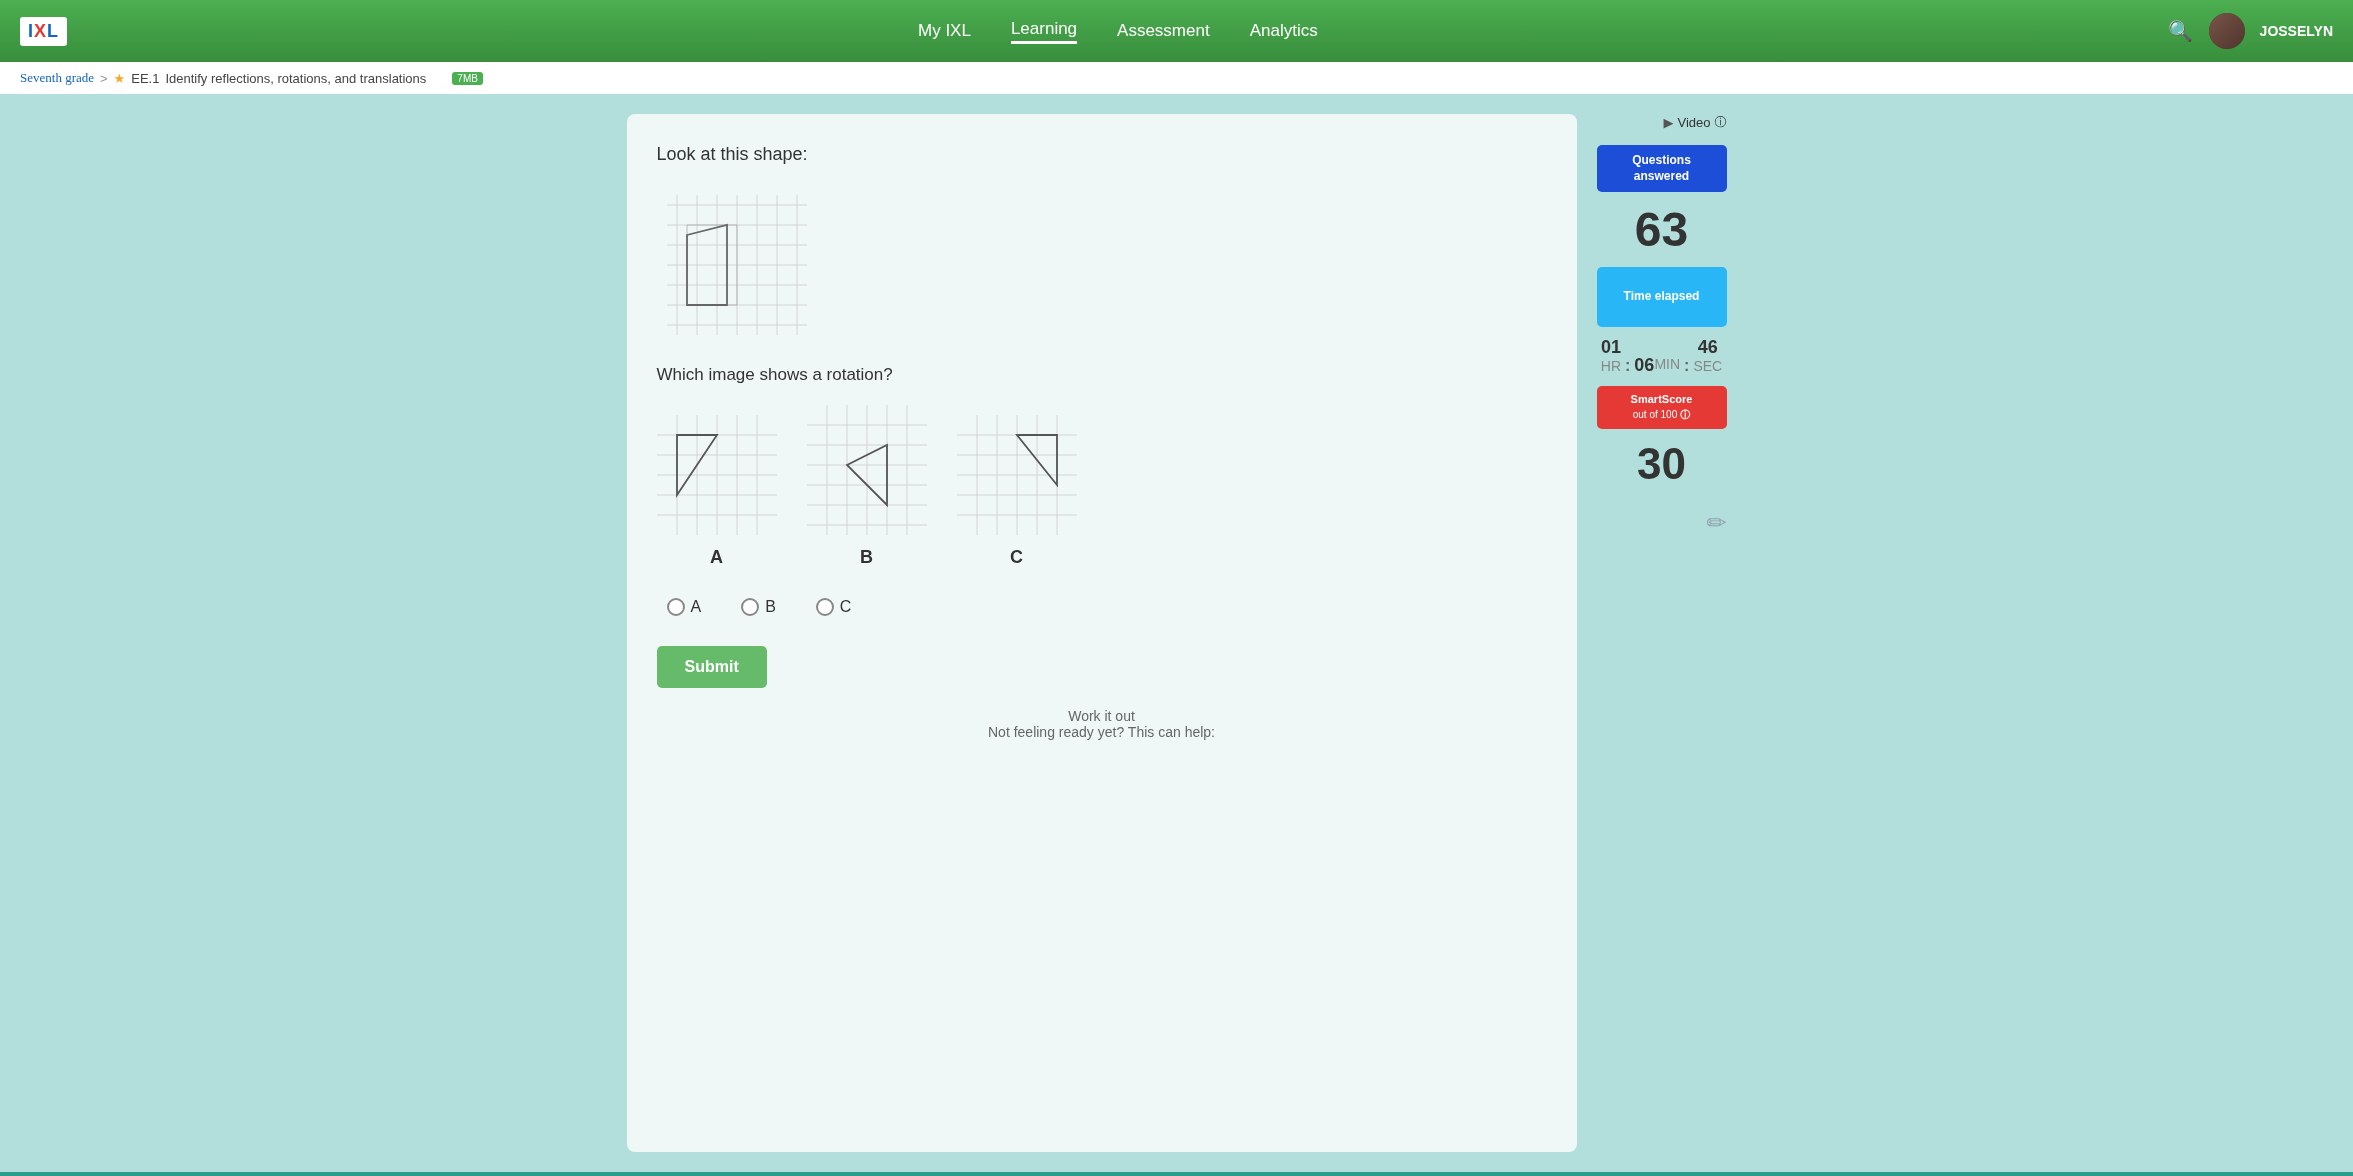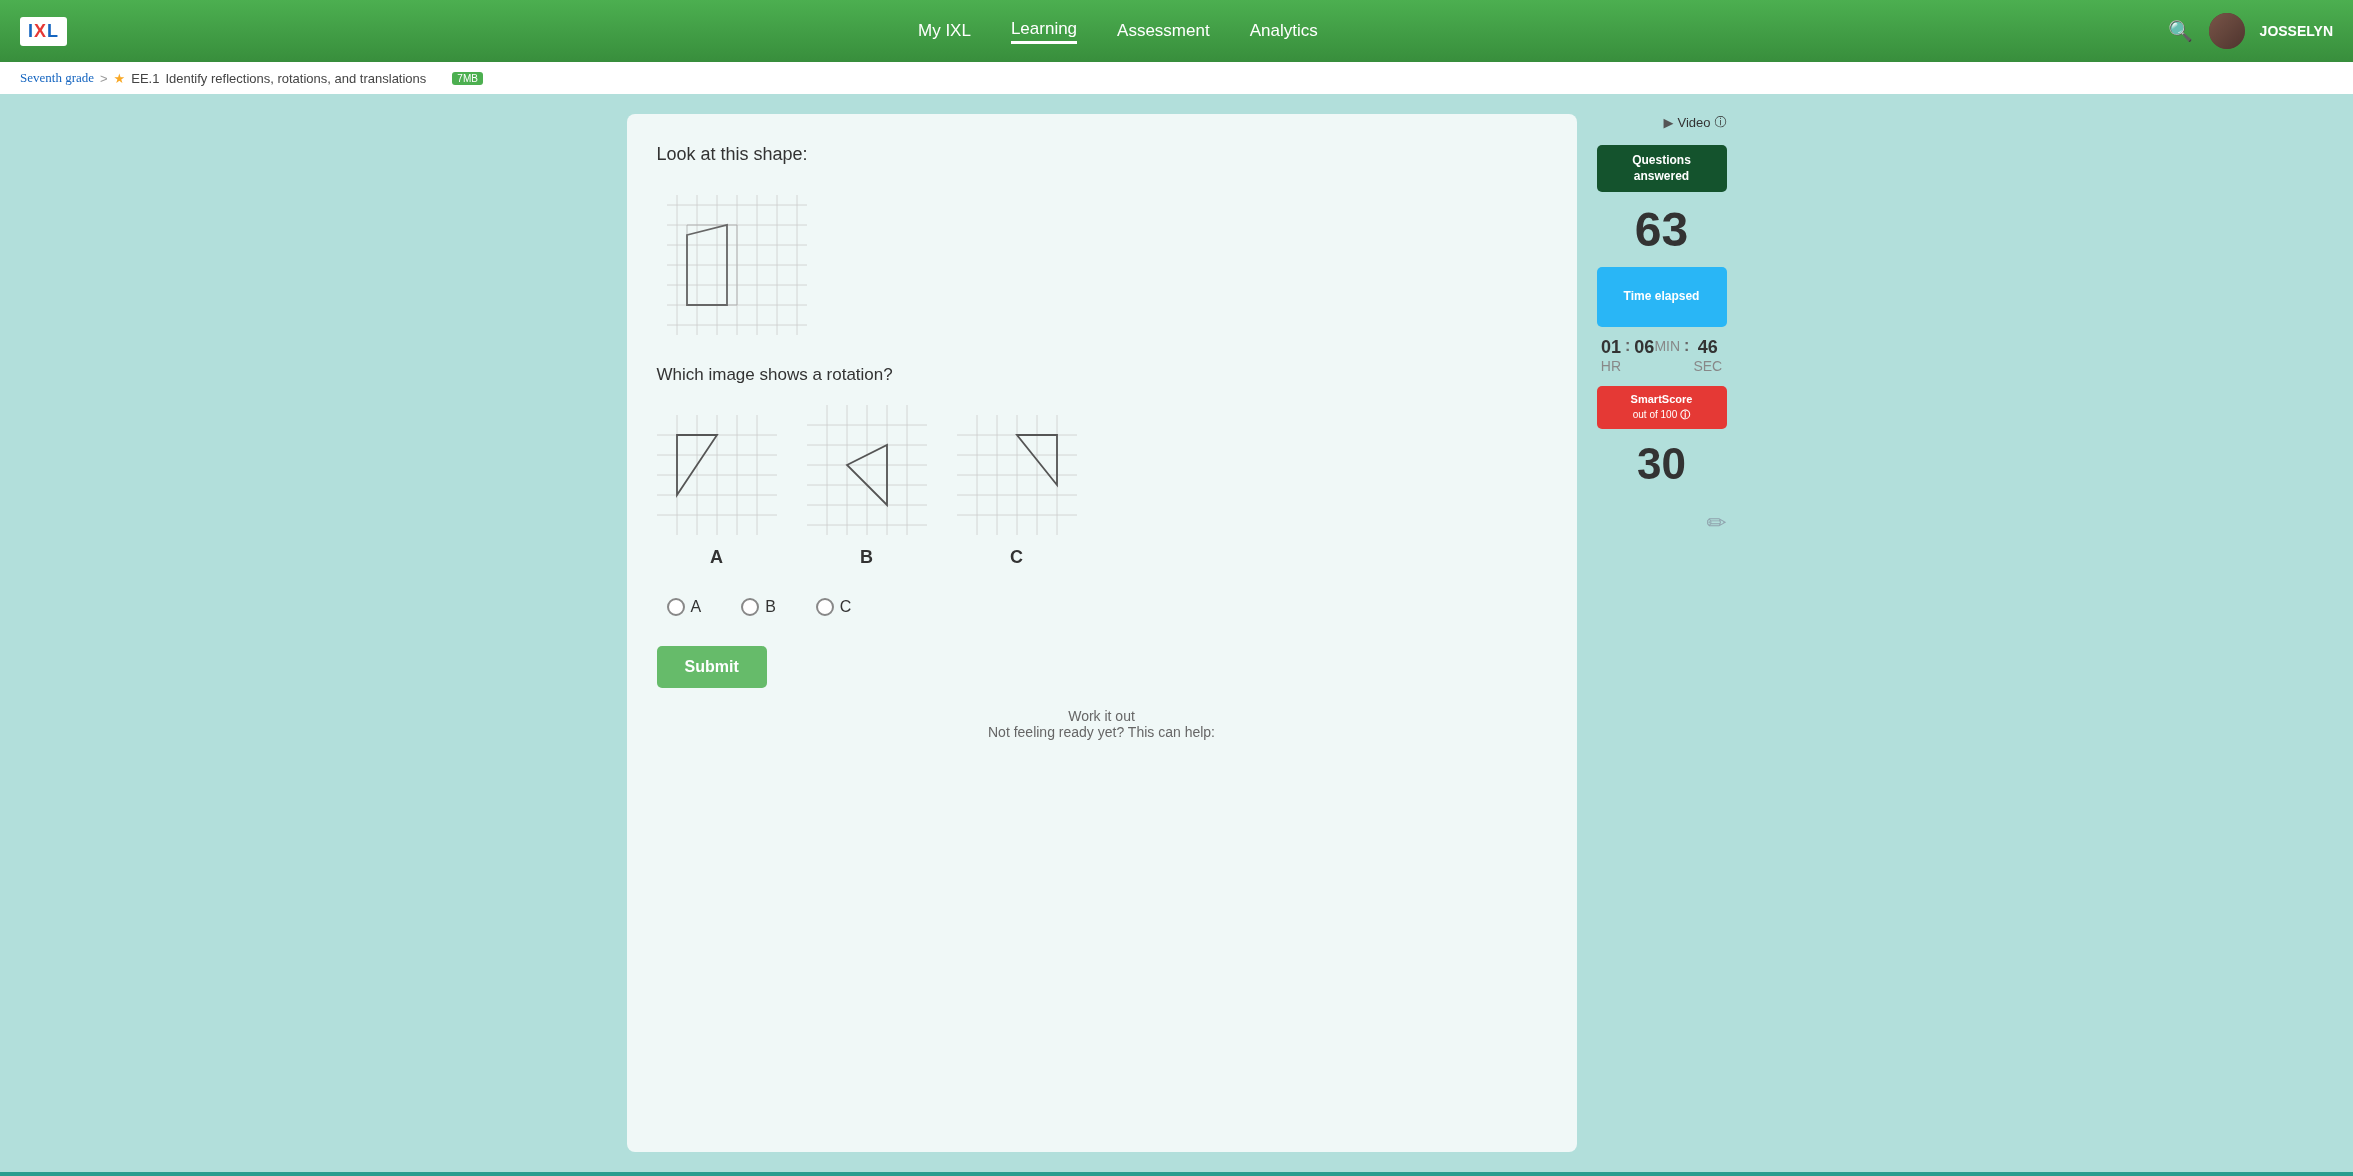--- a/index.html
+++ b/index.html
@@ -256,21 +256,21 @@
       cursor: pointer;
       display: flex;
       align-items: center;
       gap: 4px;
       align-self: flex-end;
       margin-bottom: 4px;
     }
     .video-icon { color: #555; }
 
     .questions-answered-btn {
-      background: #14532d;
+      background: #1d4ed8;
       color: white;
       border: none;
       border-radius: 5px;
       padding: 8px 12px;
       font-size: 12px;
       font-weight: bold;
       text-align: center;
       cursor: pointer;
       width: 100%;
       line-height: 1.3;
@@ -293,21 +293,21 @@
       font-weight: bold;
       text-align: center;
       cursor: pointer;
       width: 100%;
       line-height: 1.3;
     }
 
     .time-display {
       display: flex;
       gap: 4px;
-      align-items: flex-start;
+      align-items: flex-end;
       justify-content: center;
       font-size: 11px;
       color: #444;
     }
     .time-num {
       font-size: 18px;
       font-weight: bold;
       color: #333;
     }
     .time-unit {

